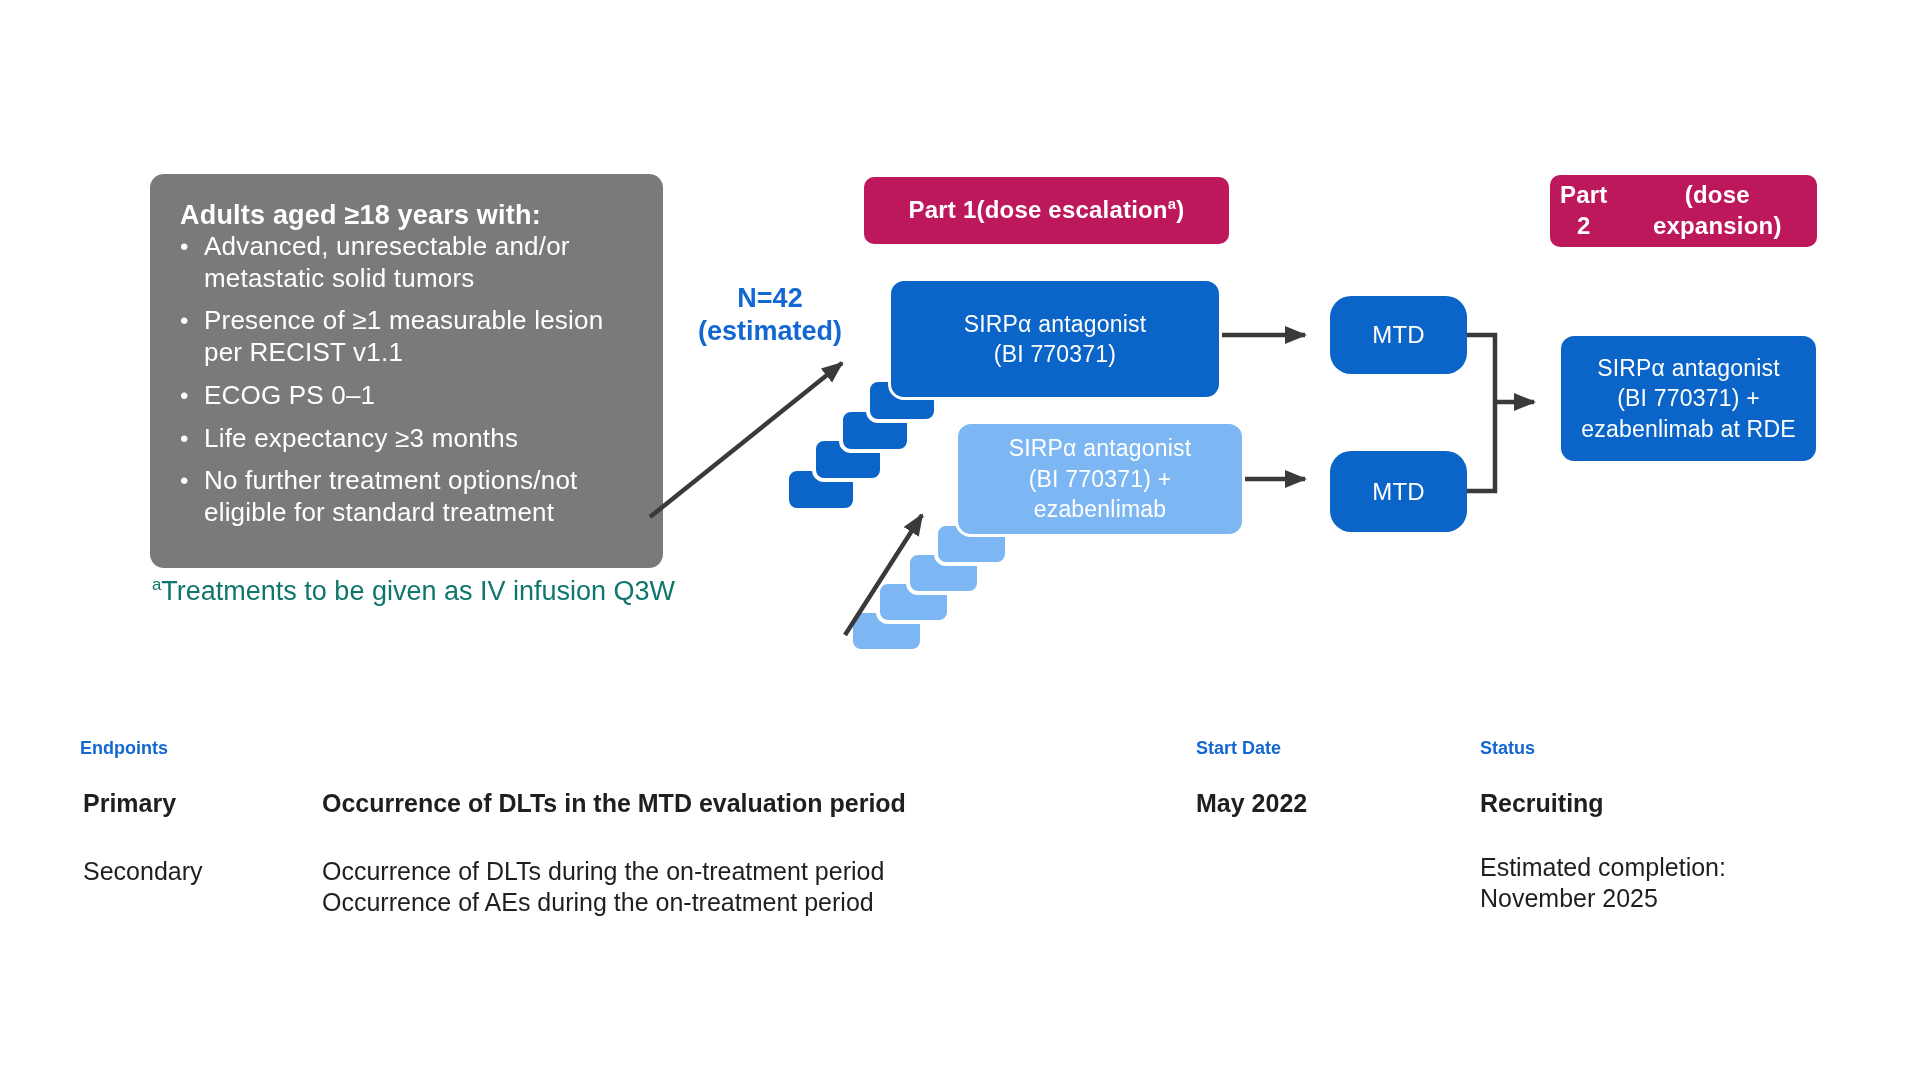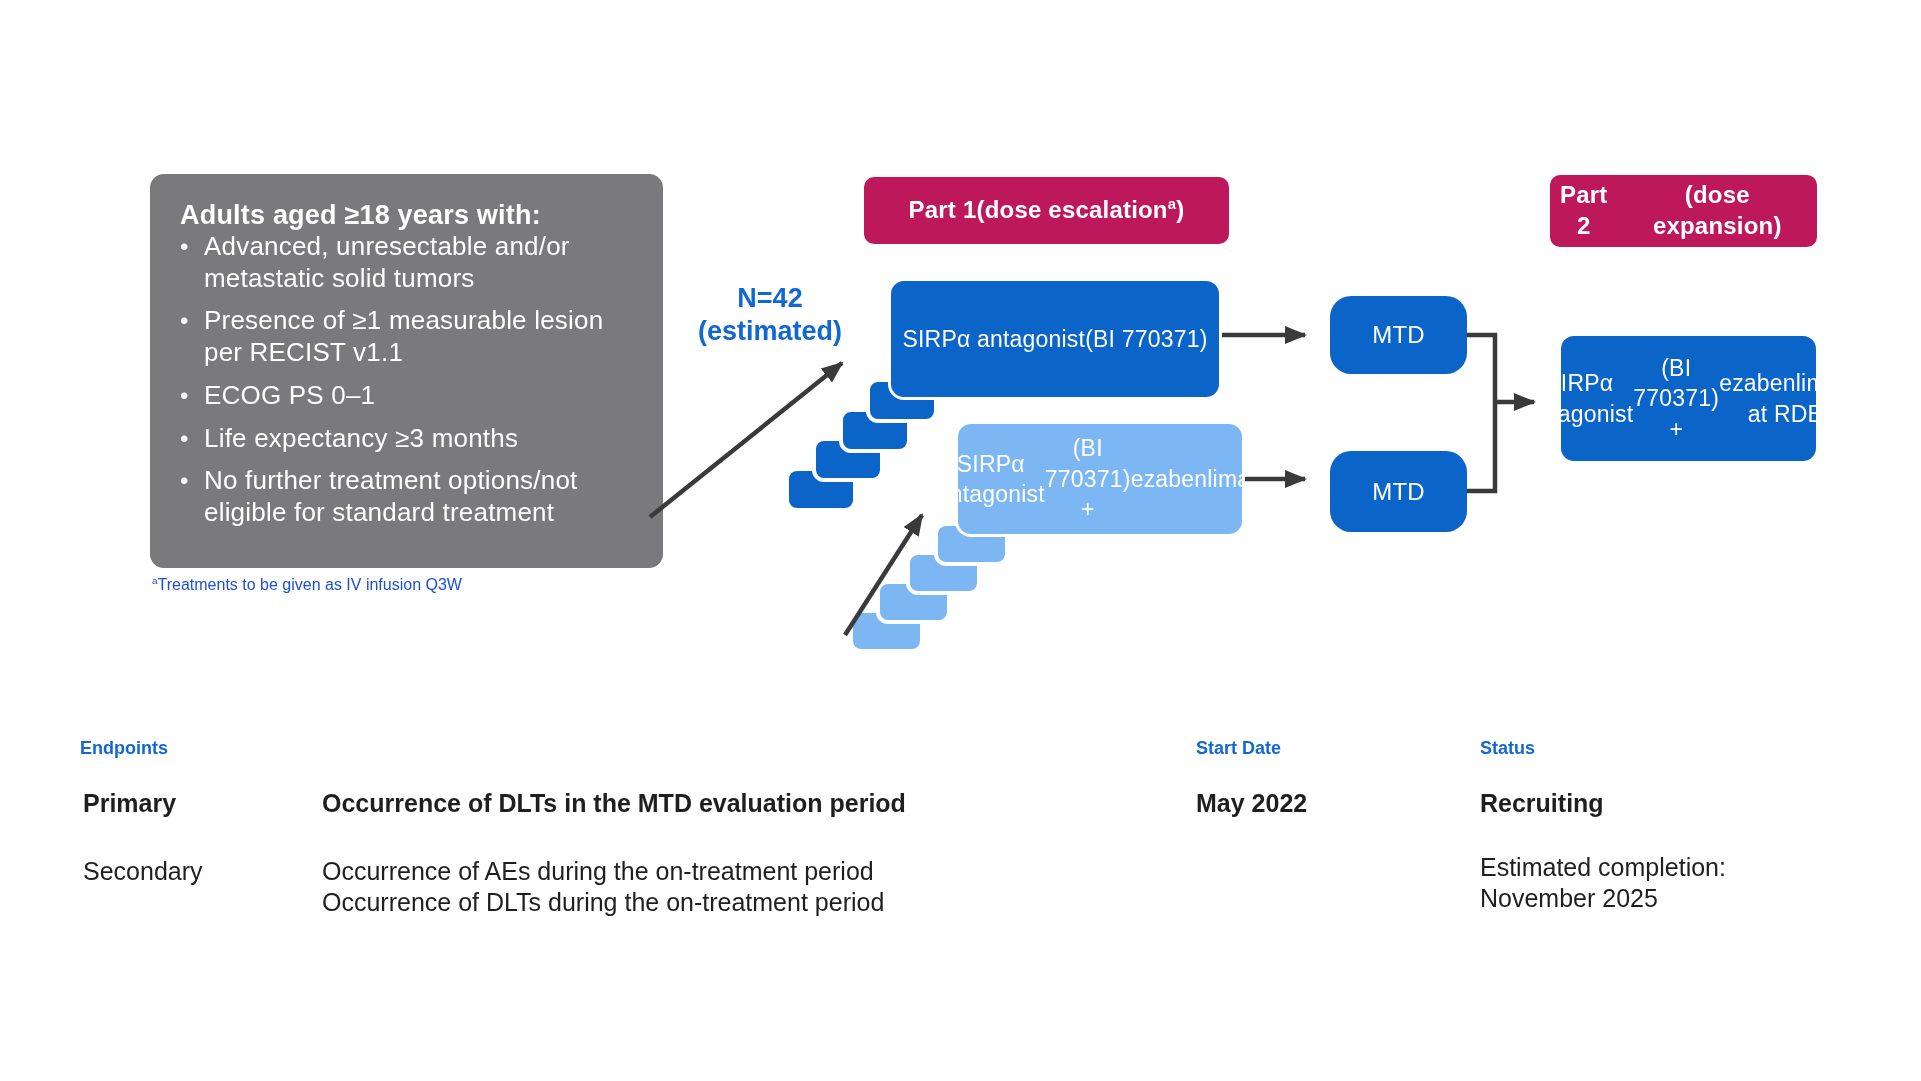--- a/index.html
+++ b/index.html
@@ -8,38 +8,38 @@
     font-family:"Liberation Sans","DejaVu Sans",sans-serif;color:#1f1f1f;
   }
   
   .criteria-box{
     position:absolute;left:150px;top:174px;width:513px;height:394px;box-sizing:border-box;
     background:#7a7a7c;border-radius:14px;color:#ffffff;padding:26px 28px 20px 30px;
   }
   .criteria-heading{font-size:27px;font-weight:bold;letter-spacing:.2px;}
   .bullet{display:flex;margin-bottom:11px;font-size:26px;line-height:1.22;letter-spacing:.2px;}
   .bullet .dot{width:24px;flex:0 0 24px;font-size:24px;line-height:1.3;}
-  .footnote{position:absolute;left:152px;top:576px;font-size:16px;color:#1d4ed8;}
+  .footnote{position:absolute;left:152px;top:576px;font-size:27px;color:#0f766e;}
   .footnote sup,.part-line sup{font-size:62%;vertical-align:super;line-height:0;}
   
   .part-header{
     position:absolute;background:#be185d;color:#fff;border-radius:10px;
     display:flex;flex-direction:row;justify-content:center;align-items:center;
     font-size:24px;font-weight:bold;line-height:1.28;text-align:center;letter-spacing:.2px;
   }
   .part1{left:864px;top:177px;width:365px;height:67px;}
   .part2{left:1550px;top:175px;width:267px;height:72px;}
   
   .n-label{
     position:absolute;left:668px;top:282px;width:204px;text-align:center;
     color:#1267d2;font-weight:bold;font-size:27px;line-height:1.22;
   }
   
   .box{
-    position:absolute;border-radius:16px;color:#fff;display:flex;flex-direction:row;
+    position:absolute;border-radius:16px;color:#fff;display:flex;flex-direction:column;
     justify-content:center;align-items:center;text-align:center;font-size:23px;line-height:1.32;
     box-sizing:border-box;letter-spacing:.2px;z-index:2;
   }
   .blue{background:#0b65c8;border:3px solid #ffffff;}
   .lightblue{background:#7db7f3;border:3px solid #ffffff;}
   .mono-box{left:888px;top:278px;width:334px;height:122px;}
   .combo-box{left:955px;top:421px;width:290px;height:116px;}
   .rde-box{left:1558px;top:333px;width:261px;height:131px;}
   .mtd{border-radius:21px;font-size:24px;background:#0b65c8;}
   .mtd1{left:1330px;top:296px;width:137px;height:78px;}
@@ -145,22 +145,22 @@
 
   <div class="col-header" style="left:80px;top:738px;">Endpoints</div>
   <div class="col-header" style="left:1196px;top:738px;">Start Date</div>
   <div class="col-header" style="left:1480px;top:738px;">Status</div>
 
   <div class="detail bold" style="left:83px;top:788px;">Primary</div>
   <div class="detail bold" style="left:322px;top:788px;">Occurrence of DLTs in the MTD evaluation period</div>
 
   <div class="detail" style="left:83px;top:856px;">Secondary</div>
   <div class="detail" style="left:322px;top:856px;">
+    <div>Occurrence of DLTs during the on-treatment period</div>
     <div>Occurrence of AEs during the on-treatment period</div>
-    <div>Occurrence of DLTs during the on-treatment period</div>
   </div>
 
   <div class="detail bold" style="left:1196px;top:788px;">May 2022</div>
 
   <div class="detail bold" style="left:1480px;top:788px;">Recruiting</div>
   <div class="detail" style="left:1480px;top:852px;">
     <div>Estimated completion:</div>
     <div>November 2025</div>
   </div>
 

